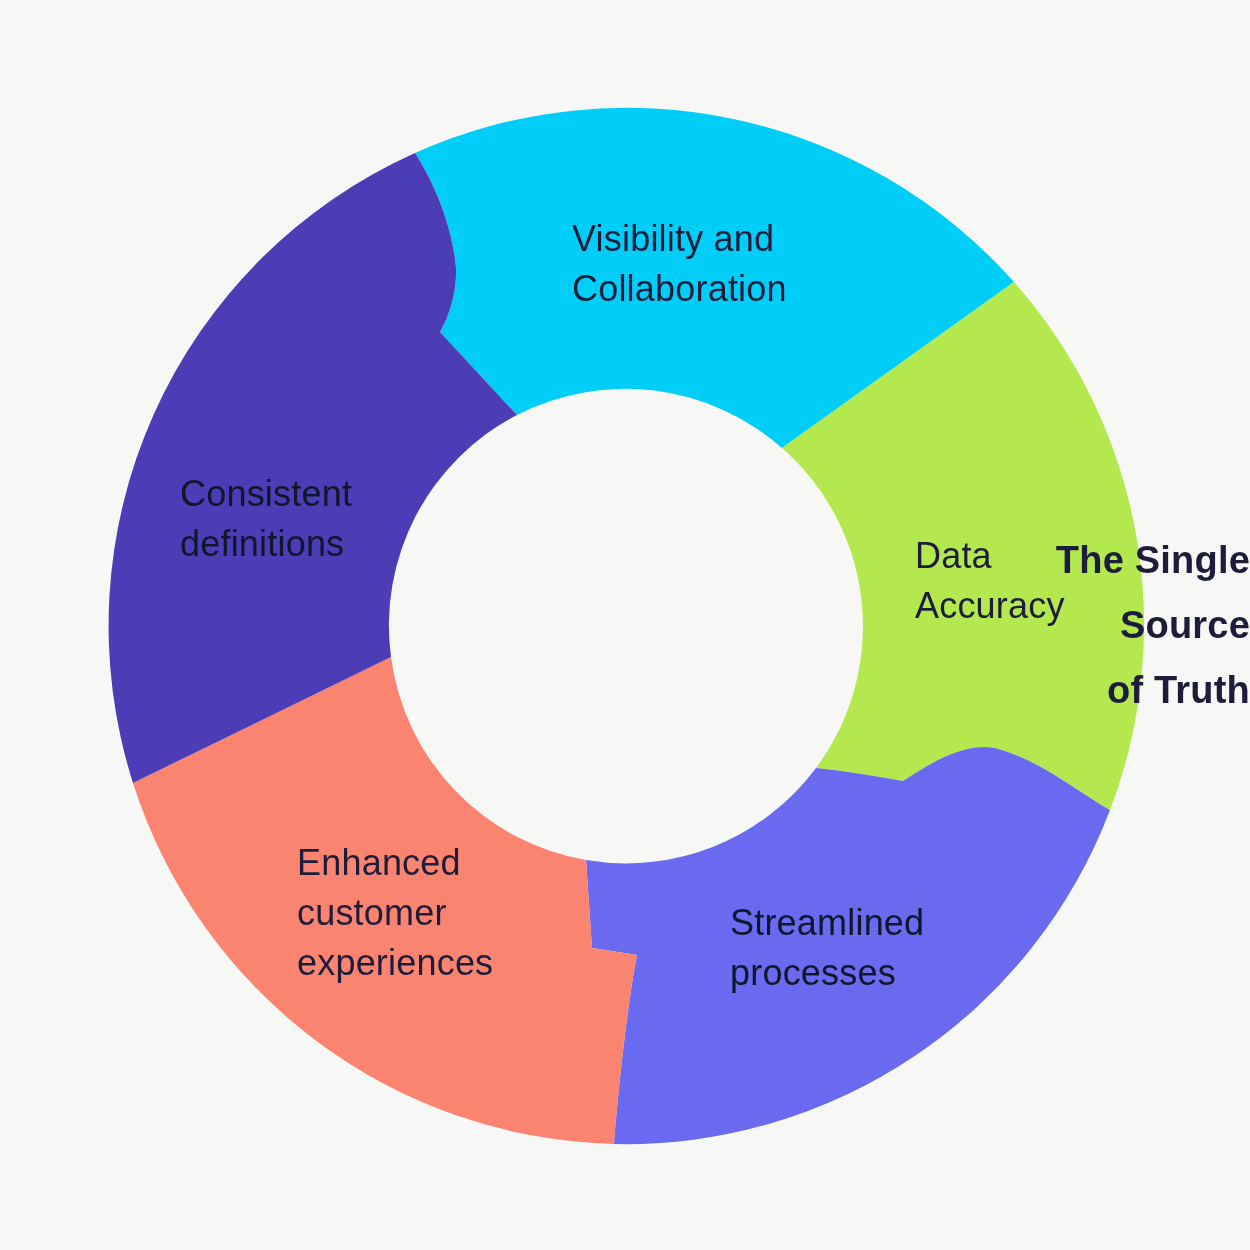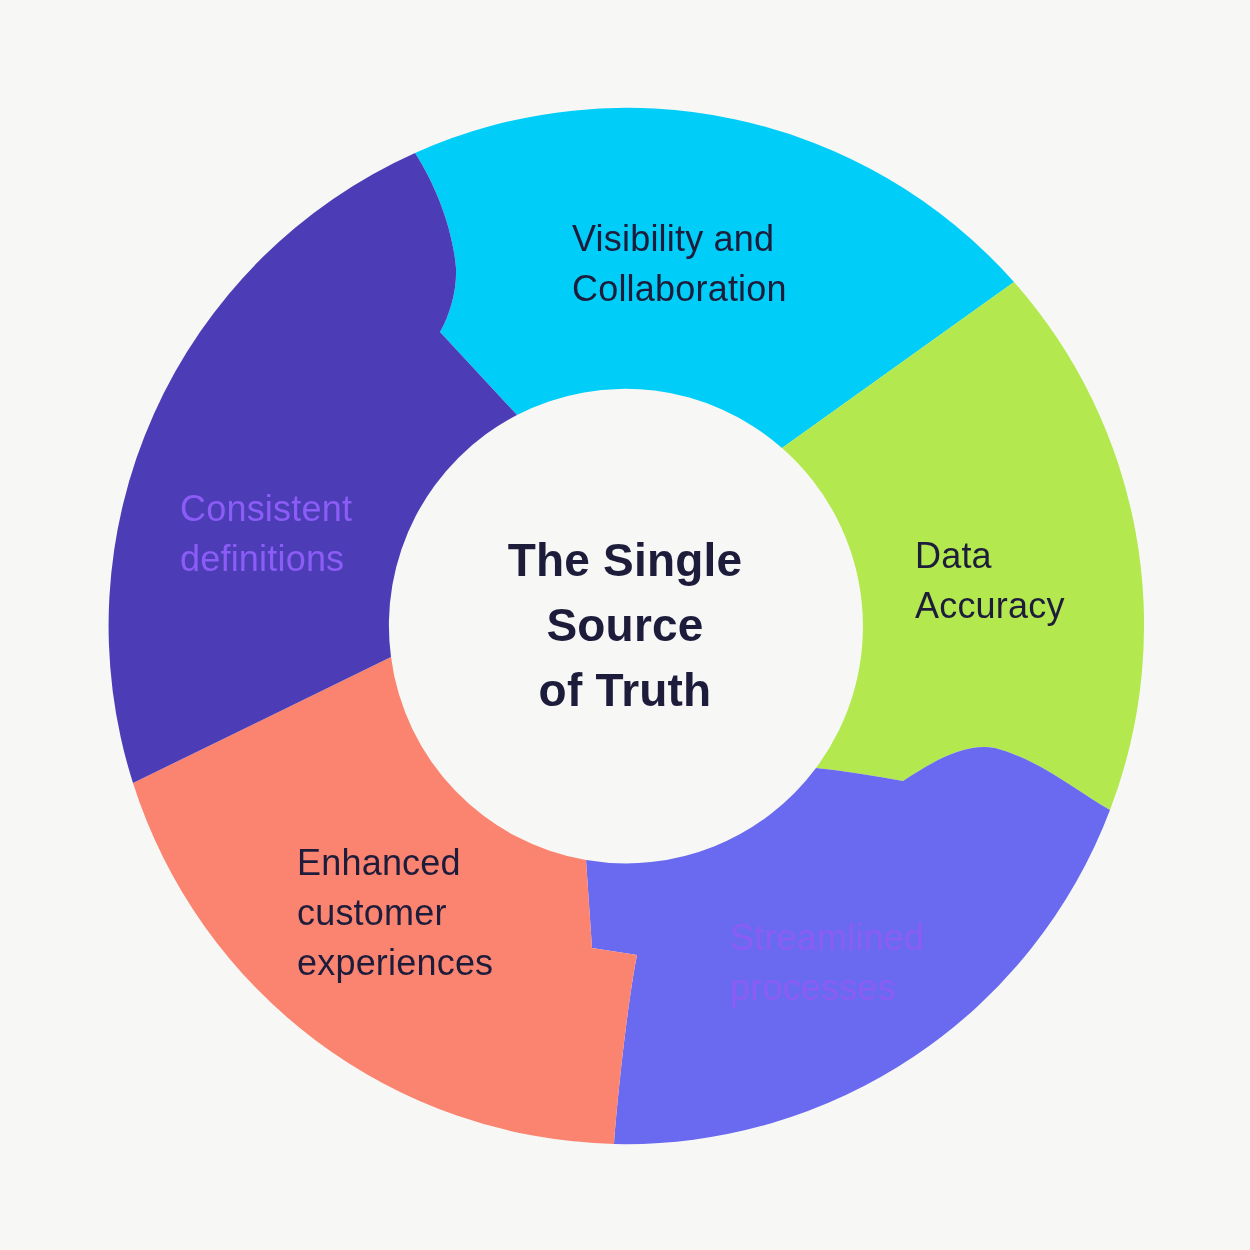--- a/index.html
+++ b/index.html
@@ -25,28 +25,28 @@
   .seg-label {
     position: absolute;
     font-size: 36px;
     line-height: 50px;
     letter-spacing: 0.2px;
     white-space: pre-line;
     text-align: left;
     font-weight: 400;
   }
   .label-dark  { color: #1D1D3B; }
-  .label-light { color: #8b5cf6; margin-top: 15px; }
+  .label-light { color: #0f172a; }
   .center-title {
     position: absolute;
     left: 0;
     top: 528px;
     width: 1250px;
-    text-align: center;
-    font-size: 46px;
+    text-align: right;
+    font-size: 38px;
     line-height: 65px;
     font-weight: 700;
     color: #1D1D3B;
     white-space: pre-line;
     letter-spacing: 0.2px;
   }
 </style>
 </head>
 <body>
 

